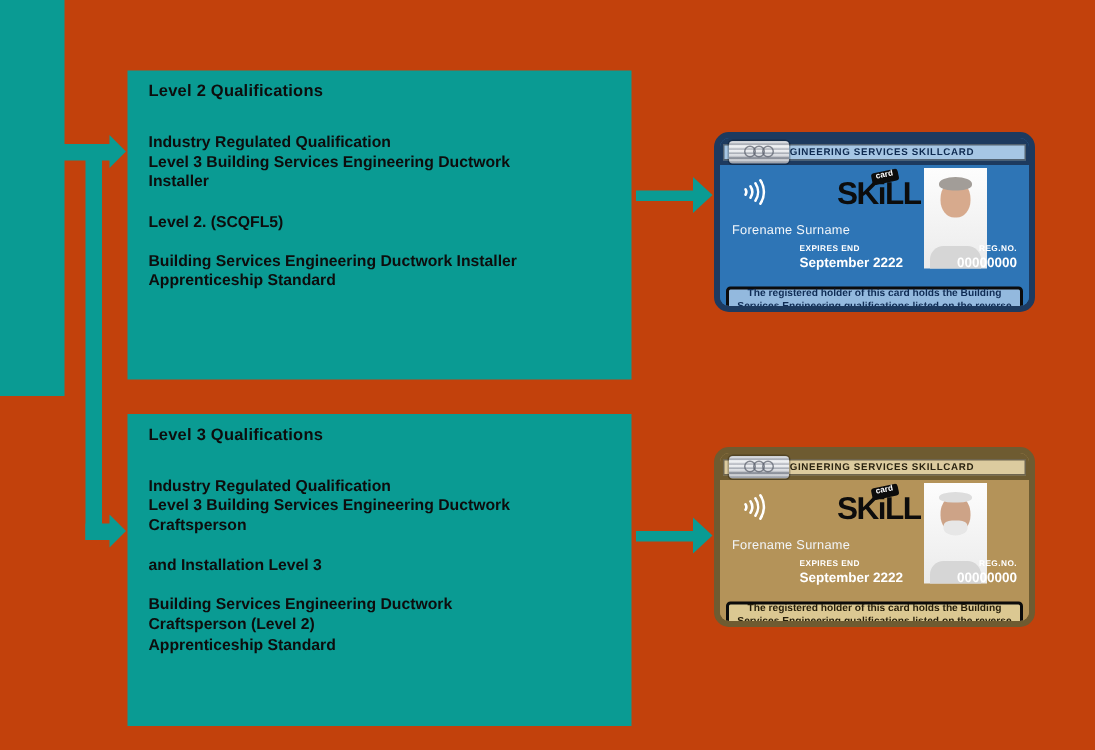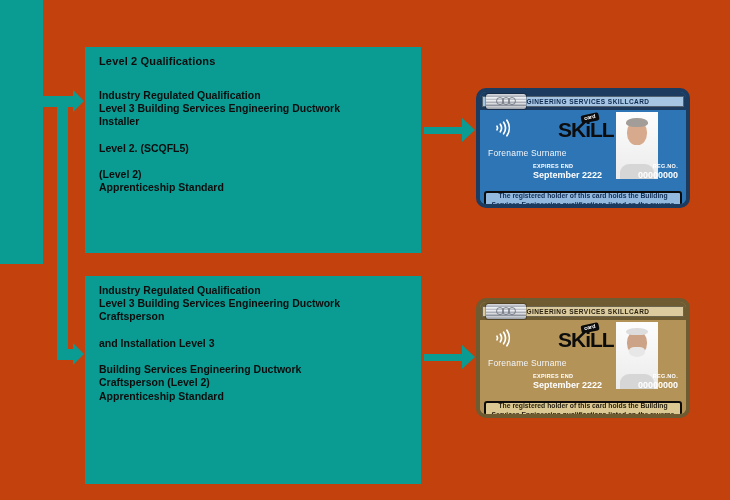--- a/index.html
+++ b/index.html
@@ -89,26 +89,27 @@
 
   <div class="qual-box qual-box-1">
     <div class="box-title">Level 2 Qualifications</div>
     <div>
         <div class="line">Industry Regulated Qualification</div>
         <div class="line">Level 3 Building Services Engineering Ductwork</div>
         <div class="line">Installer</div>
         <div class="line"></div>
         <div class="line">Level 2. (SCQFL5)</div>
         <div class="line"></div>
-        <div class="line">(Level 2)</div>
+        <div class="line">Building Services Engineering Ductwork Installer</div>
         <div class="line">Apprenticeship Standard</div>
       </div>
   </div>
 
   <div class="qual-box qual-box-2">
+    <div class="box-title">Level 3 Qualifications</div>
     <div>
         <div class="line">Industry Regulated Qualification</div>
         <div class="line">Level 3 Building Services Engineering Ductwork</div>
         <div class="line">Craftsperson</div>
         <div class="line"></div>
         <div class="line">and Installation Level 3</div>
         <div class="line"></div>
         <div class="line">Building Services Engineering Ductwork</div>
         <div class="line">Craftsperson (Level 2)</div>
         <div class="line">Apprenticeship Standard</div>

